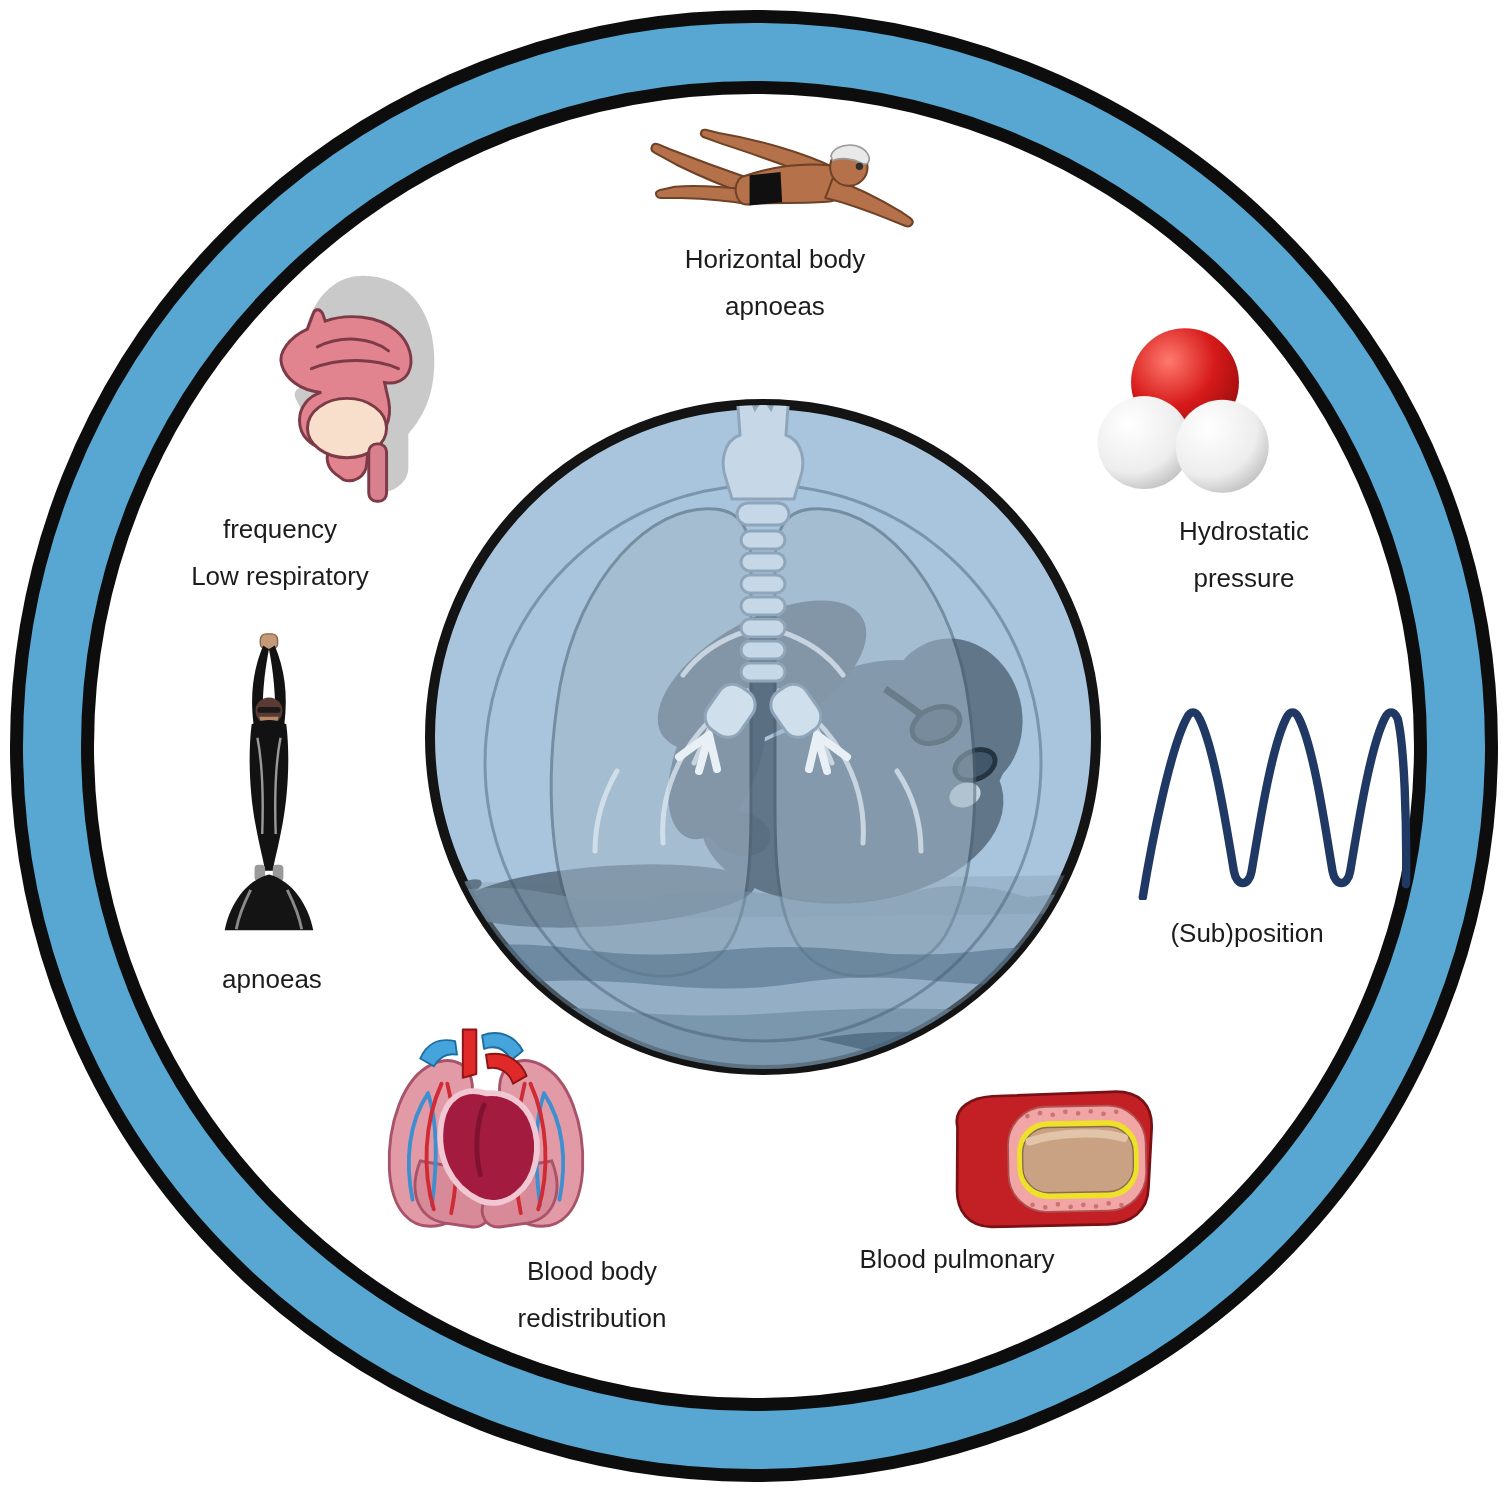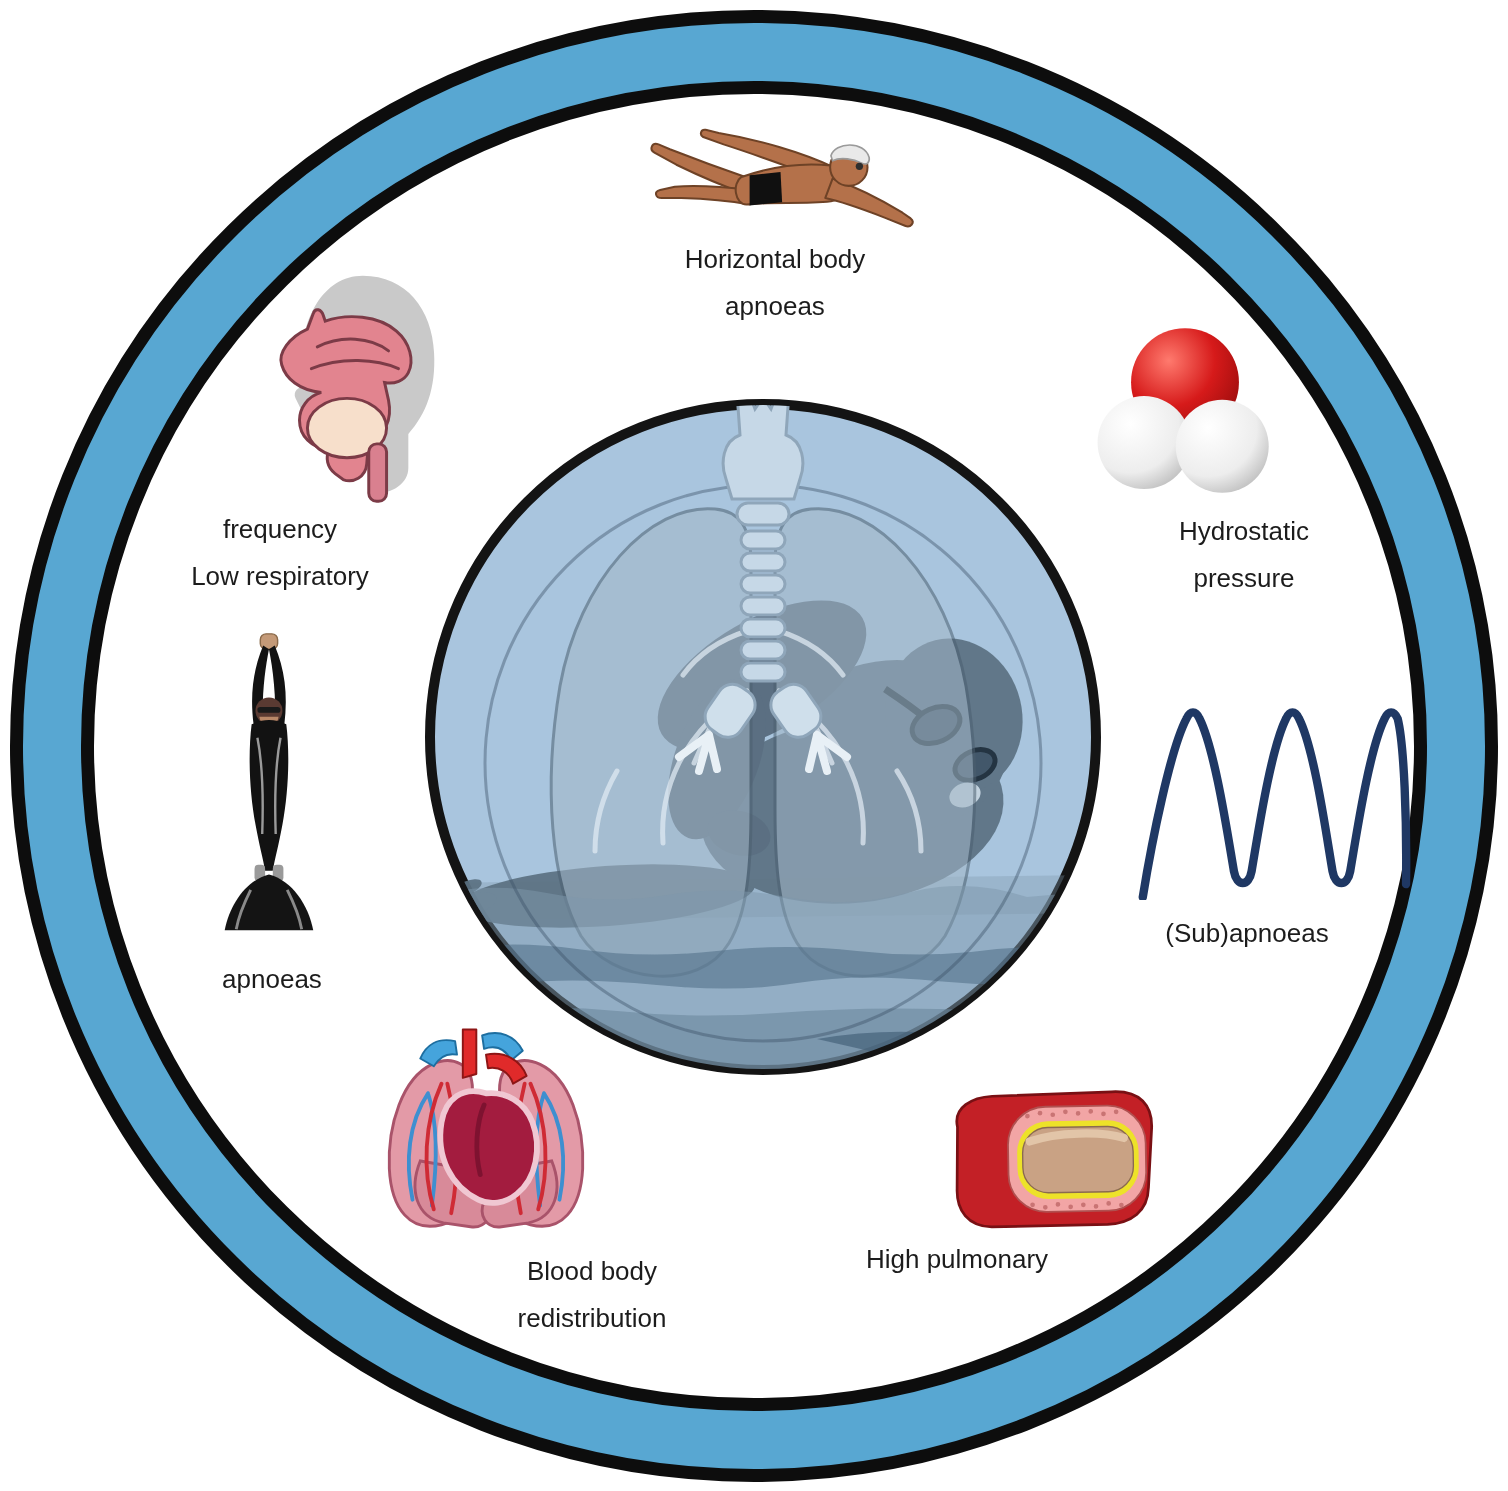--- a/index.html
+++ b/index.html
@@ -137,21 +137,21 @@
       <span>Hydrostatic</span>
       <span>pressure</span>
     </div>
   </div>
 
   <div class="abs">
     <svg class="abs" style="left:1133px;top:700px" width="280" height="200" viewBox="0 0 300 215">
       <path d="M10,212 C20,150 40,52 57,20 C61,11 67,11 71,20 C88,54 102,150 108,184 C111,201 124,201 127,184 C133,150 147,54 164,20 C168,11 174,11 178,20 C195,54 208,150 214,184 C217,201 230,201 233,184 C239,150 253,54 270,20 C274,11 280,11 284,20 C291,48 294,130 293,198" fill="none" stroke="#1F3864" stroke-width="9" stroke-linecap="round"></path>
     </svg>
     <div class="lbl" style="left:1037px;top:910px">
-      <span>(Sub)apnoeas</span>
+      <span>(Sub)position</span>
     </div>
   </div>
 
   <div class="abs">
     <svg class="abs" style="left:928px;top:1086px" width="246" height="154" viewBox="0 0 250 170">
       <g transform="rotate(-3 125 85)">
         <path d="M24,40 C20,18 42,8 64,8 L196,10 C228,10 240,28 238,52 L231,118 C229,144 210,156 184,156 L56,152 C30,150 18,132 20,108 Z" fill="#C32026" stroke="#791014" stroke-width="3"></path>
         <g transform="rotate(2 160 82)">
           <rect x="78" y="24" width="152" height="116" rx="42" fill="#F2A5A5" stroke="#B05050" stroke-width="2"></rect>
           <g fill="#C06868" opacity="0.8">
@@ -172,21 +172,21 @@
             <circle cx="188" cy="132" r="2.6"></circle>
               <circle cx="202" cy="134" r="2.6"></circle>
           </g>
           <rect x="88" y="40" width="134" height="86" rx="34" fill="#EDE229"></rect>
           <rect x="94" y="47" width="122" height="72" rx="28" fill="#C9A284" stroke="#8a6a50" stroke-width="1.5"></rect>
           <path d="M102,62 C132,52 182,52 206,60" stroke="#E2C5A8" stroke-width="9" fill="none" stroke-linecap="round"></path>
         </g>
       </g>
     </svg>
     <div class="lbl" style="left:747px;top:1236px">
-      <span>High pulmonary</span>
+      <span>Blood pulmonary</span>
     </div>
   </div>
 
   <div class="abs">
     <svg class="abs" style="left:368px;top:1016px" width="236" height="232" viewBox="0 0 240 240">
       <g stroke="#A9536A" stroke-width="3" fill="#E39AA7">
         <path d="M64,50 C34,64 18,112 20,158 C22,200 42,224 74,216 C98,210 106,186 106,152 L106,76 C106,50 86,40 64,50 Z"></path>
         <path d="M176,50 C206,64 222,112 220,158 C218,200 198,224 166,216 C142,210 134,186 134,152 L134,76 C134,50 154,40 176,50 Z"></path>
         <path d="M52,150 C40,180 48,208 76,214 L104,218 C120,220 128,206 122,192 L110,160 Z" fill="#D88A99"></path>
         <path d="M188,150 C200,180 192,208 164,214 L136,218 C120,220 112,206 118,192 L130,160 Z" fill="#D88A99"></path>

